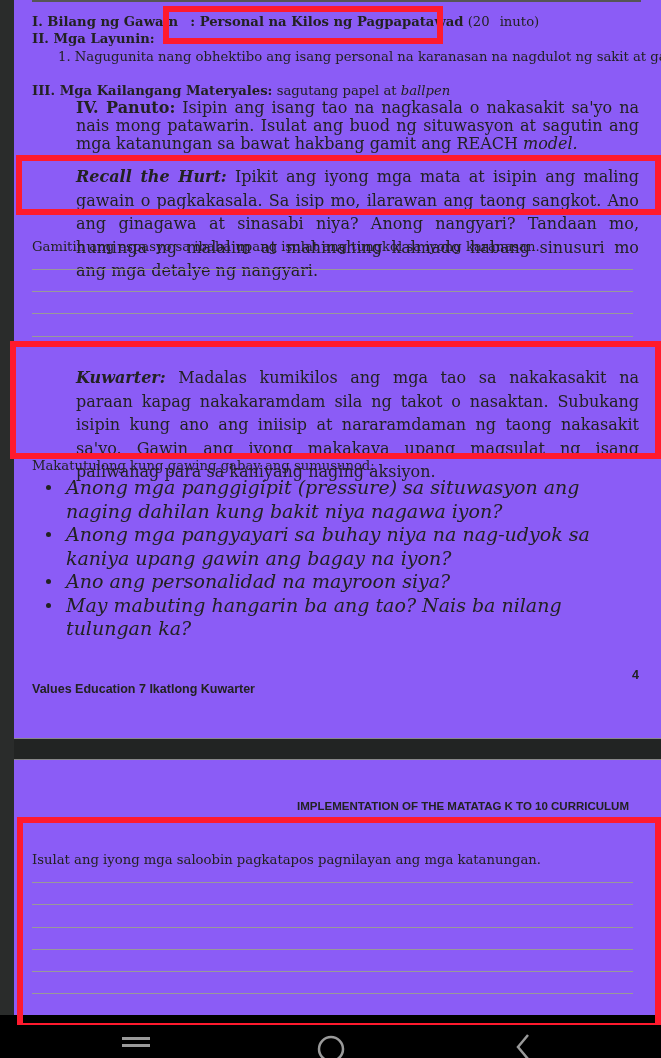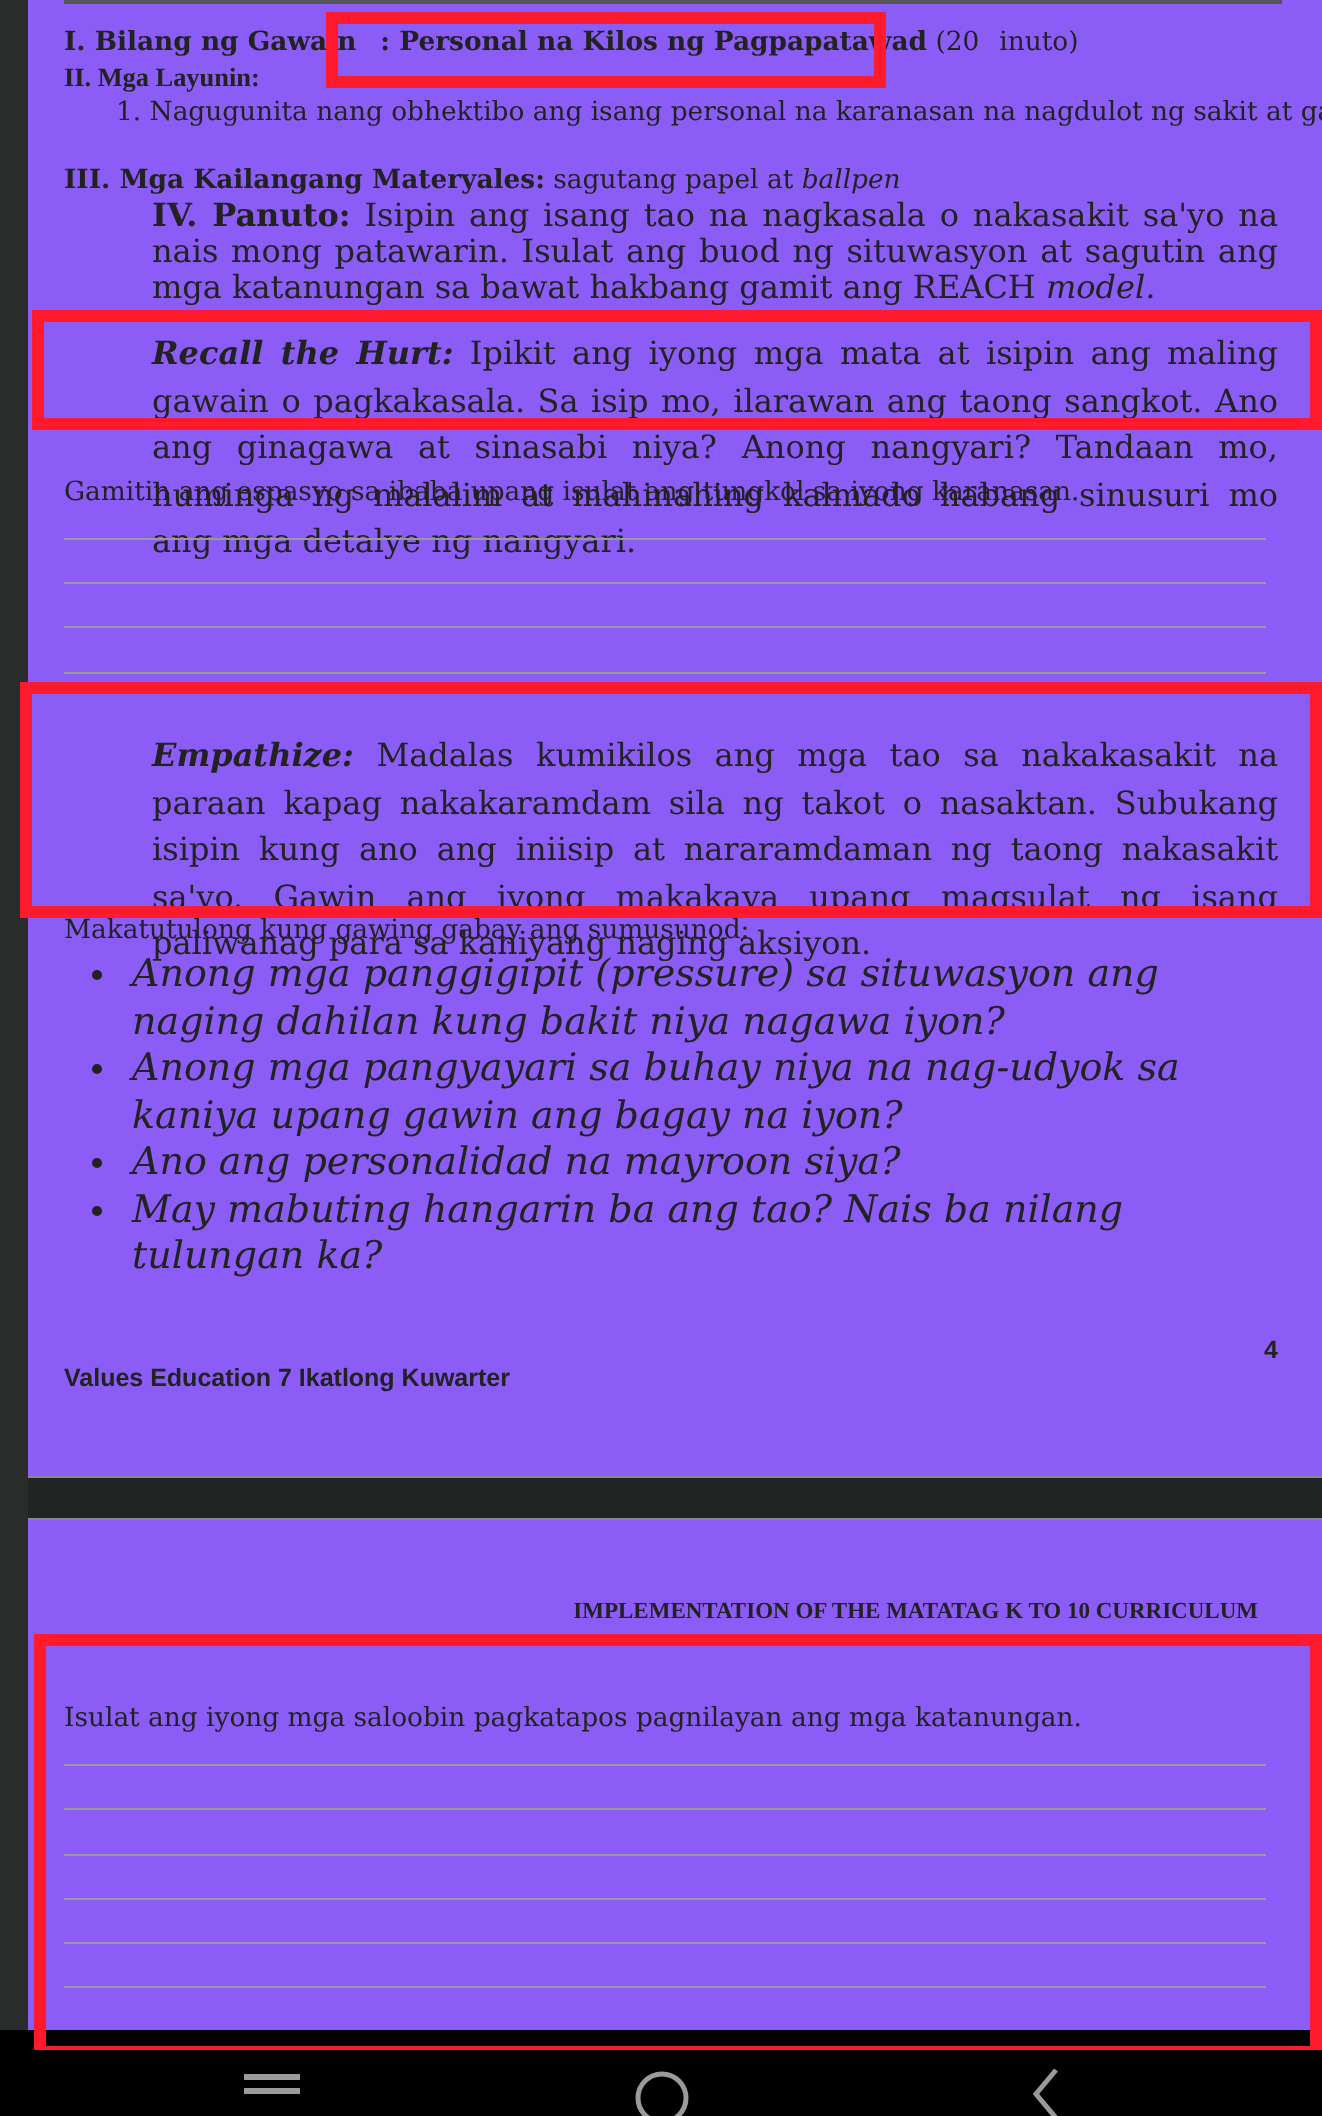--- a/index.html
+++ b/index.html
@@ -40,21 +40,21 @@
 <div class="left-bezel"></div>
 
 <div class="page page1">
   <div class="top-rule"></div>
 
   <div class="txt" style="left:18px; top:13px;">
     <span class="b">I. Bilang ng Gawain</span><span style="display:inline-block;width:12px;"></span><span class="b">: Personal na Kilos ng Pagpapatawad</span>
     <span>(20</span><span style="display:inline-block;width:10px;"></span><span>inuto)</span>
   </div>
 
-  <div class="txt b" style="left:18px; top:30px;font-family:Liberation Serif, serif;">II. Mga Layunin:</div>
+  <div class="txt b" style="left:18px; top:30px;">II. Mga Layunin:</div>
   <div class="txt" style="left:44px; top:48px;">1.  Nagugunita nang obhektibo ang isang personal na karanasan na nagdulot ng sakit at galit.</div>
 
   <div class="txt" style="left:18px; top:82px;">
     <span class="b">III. Mga Kailangang Materyales:</span><span> sagutang papel at </span><span class="i">ballpen</span>
   </div>
 
   <div class="para" style="left:18px; right:22px; top:99px; line-height:18px;">
     <span class="b">IV. Panuto:</span><span> Isipin ang isang tao na nagkasala o nakasakit sa'yo na nais mong patawarin. Isulat ang buod ng situwasyon at sagutin ang mga katanungan sa bawat hakbang gamit ang REACH </span><span class="i">model.</span>
   </div>
 
@@ -62,39 +62,39 @@
     <span class="b i">Recall the Hurt:</span><span> Ipikit ang iyong mga mata at isipin ang maling gawain o pagkakasala. Sa isip mo, ilarawan ang taong sangkot. Ano ang ginagawa at sinasabi niya? Anong nangyari? Tandaan mo, huminga ng malalim at mahinahing kalmado habang sinusuri mo ang mga detalye ng nangyari.</span>
   </div>
   <div class="txt" style="left:18px; top:238px;">Gamitin ang espasyo sa ibaba upang isulat ang tungkol sa iyong karanasan.</div>
 
   <div class="line" style="top:269px;"></div>
   <div class="line" style="top:291px;"></div>
   <div class="line" style="top:313px;"></div>
   <div class="line" style="top:336px;"></div>
 
   <div class="para" style="left:18px; right:22px; top:366px;">
-    <span class="b i">Empathize:</span><span>  Madalas kumikilos ang mga tao sa nakakasakit na paraan kapag nakakaramdam sila ng takot o nasaktan. Subukang isipin kung ano ang iniisip at nararamdaman ng taong nakasakit sa'yo. Gawin ang iyong makakaya upang magsulat ng isang paliwanag para sa kaniyang naging aksiyon.</span>
+    <span class="b i">Kuwarter:</span><span>  Madalas kumikilos ang mga tao sa nakakasakit na paraan kapag nakakaramdam sila ng takot o nasaktan. Subukang isipin kung ano ang iniisip at nararamdaman ng taong nakasakit sa'yo. Gawin ang iyong makakaya upang magsulat ng isang paliwanag para sa kaniyang naging aksiyon.</span>
   </div>
   <div class="txt" style="left:18px; top:457px;">Makatutulong kung gawing gabay ang sumusunod:</div>
 
   <ul class="bullet-list" style="top:476px;">
     <li>Anong mga panggigipit (pressure) sa situwasyon ang naging dahilan kung bakit niya nagawa iyon?</li>
     <li>Anong mga pangyayari sa buhay niya na nag-udyok sa kaniya upang gawin ang bagay na iyon?</li>
     <li>Ano ang personalidad na mayroon siya?</li>
     <li>May mabuting hangarin ba ang tao? Nais ba nilang tulungan ka?</li>
   </ul>
 
   <div class="footer-sans" style="right:22px; top:668px;">4</div>
   <div class="footer-sans" style="left:18px; top:682px;">Values Education 7 Ikatlong Kuwarter</div>
 </div>
 
 <div class="page-gap"></div>
 
 <div class="page page2">
-  <div class="footer-sans" style="right:32px; top:40px; font-size:11.5px;font-family:Liberation Serif, serif;">IMPLEMENTATION OF THE MATATAG K TO 10 CURRICULUM</div>
+  <div class="footer-sans" style="right:32px; top:40px; font-size:11.5px;">IMPLEMENTATION OF THE MATATAG K TO 10 CURRICULUM</div>
   <div class="txt" style="left:18px; top:91px;">Isulat ang iyong mga saloobin pagkatapos pagnilayan ang mga katanungan.</div>
 
   <div class="line" style="top:122px;"></div>
   <div class="line" style="top:144px;"></div>
   <div class="line" style="top:167px;"></div>
   <div class="line" style="top:189px;"></div>
   <div class="line" style="top:211px;"></div>
   <div class="line" style="top:233px;"></div>
 </div>
 

